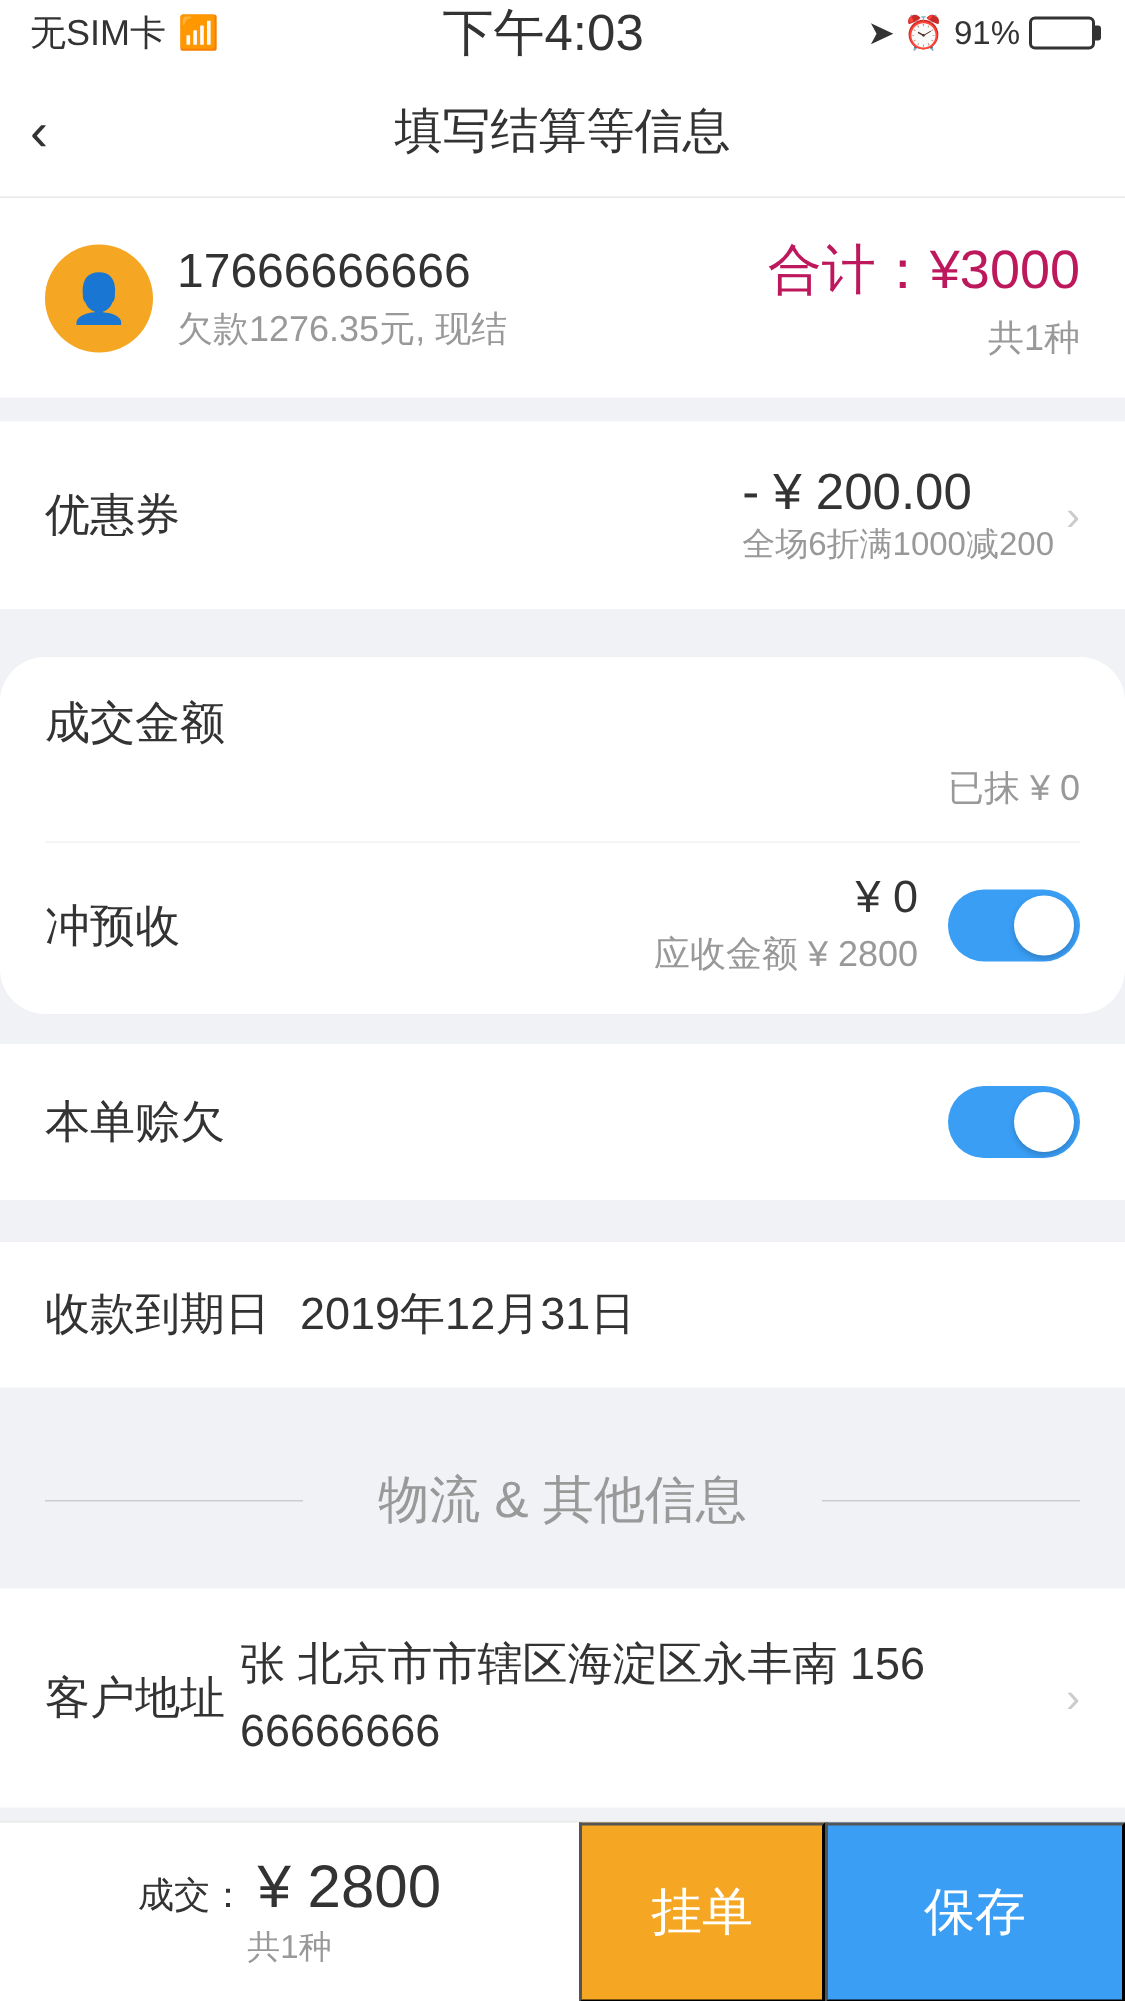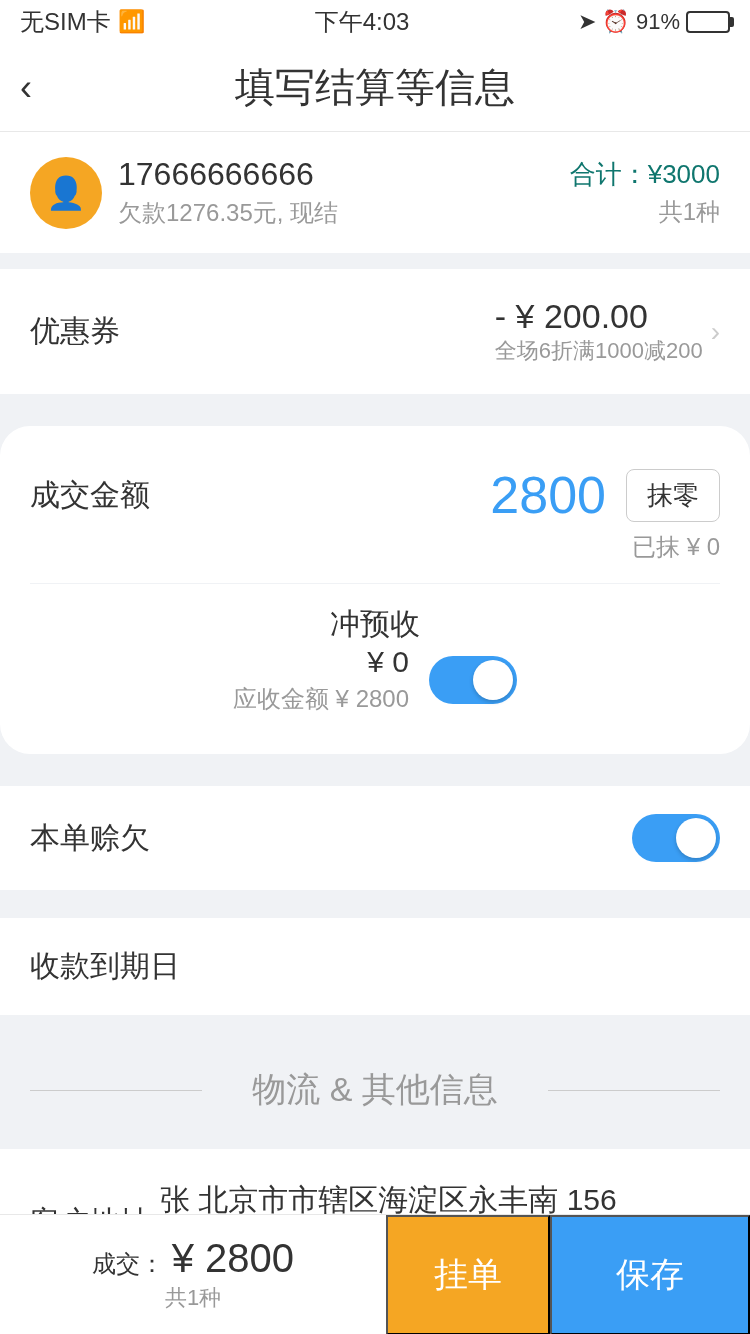--- a/index.html
+++ b/index.html
@@ -19,21 +19,21 @@
       height: 44px;
       background: #fff;
       display: flex;
       align-items: center;
       justify-content: space-between;
       padding: 0 20px;
       font-size: 24px;
       color: #333;
     }
     .status-left { display: flex; align-items: center; gap: 8px; }
-    .status-center { font-size: 24px; font-weight: 500; }
+    .status-center { font-size: 34px; font-weight: 500; }
     .status-right { display: flex; align-items: center; gap: 6px; font-size: 22px; }
     .battery-icon {
       width: 44px; height: 22px;
       border: 2px solid #333;
       border-radius: 4px;
       position: relative;
       display: inline-block;
     }
     .battery-icon::after {
       content: '';
@@ -60,21 +60,21 @@
       border-bottom: 1px solid #e8e8e8;
     }
     .nav-back {
       position: absolute;
       left: 20px;
       font-size: 36px;
       color: #333;
       cursor: pointer;
     }
     .nav-title {
-      font-size: 40px;
+      font-size: 32px;
       font-weight: 500;
       color: #333;
     }
 
     
     .content {
       padding-bottom: 120px;
     }
 
     
@@ -114,22 +114,22 @@
     }
     .customer-sub {
       font-size: 24px;
       color: #999;
       margin-top: 4px;
     }
     .customer-right {
       text-align: right;
     }
     .total-amount {
-      font-size: 26px;
-      color: #0f766e;
+      font-size: 36px;
+      color: #be185d;
       margin-left: 32px;
     }
     .total-count {
       font-size: 24px;
       color: #999;
       margin-top: 4px;
     }
 
     
     .coupon-row {
@@ -166,22 +166,22 @@
 
     
     .section-gray {
       background: #f0f2f5;
       height: 16px;
     }
 
     
     .amount-section {
       background: #fff;
-      padding: 39px 30px;
-      margin-bottom: 16px;
+      padding: 24px 30px;
+      margin-bottom: 4px;
       border-radius: 30px;
     }
     .amount-row {
       display: flex;
       align-items: center;
       justify-content: space-between;
     }
     .amount-label {
       font-size: 30px;
       color: #333;
@@ -218,21 +218,20 @@
       background: #f0f2f5;
       margin: 20px 0;
     }
 
     
     .advance-row {
       display: flex;
       align-items: center;
       justify-content: space-between;
       margin-top: 8px;
-      flex-direction: column;
     }
     .advance-label {
       font-size: 30px;
       color: #333;
     }
     .advance-right {
       display: flex;
       align-items: center;
       gap: 20px;
     }
@@ -457,24 +456,20 @@
       <span class="chevron-right">›</span>
     </div>
   </div>
 
   <div class="section-gray"></div>
 
   <div class="amount-section card">
 
     <div class="amount-row">
       <span class="amount-label">成交金额</span>
-      <div class="amount-right">
-        <span class="amount-value">2800</span>
-        <button class="round-btn">抹零</button>
-      </div>
     </div>
     <div class="amount-sub">已抹  ¥ 0</div>
 
     <div class="section-divider"></div>
 
     <div class="advance-row">
       <span class="advance-label">冲预收</span>
       <div class="advance-right">
         <div class="advance-values">
           <div class="advance-amount">¥ 0</div>
@@ -492,20 +487,21 @@
   <div class="debt-section card">
     <span class="debt-label">本单赊欠</span>
     <div class="toggle">
       <div class="toggle-knob"></div>
     </div>
   </div>
 
   <div class="duedate-section card">
     <div class="duedate-row">
       <span class="duedate-label">收款到期日</span>
+      <span class="duedate-value">2019年12月31日</span>
     </div>
   </div>
 
   <div class="section-gray"></div>
 
   <div class="logistics-divider">
     <div class="logistics-line"></div>
     <span class="logistics-text">物流 &amp; 其他信息</span>
     <div class="logistics-line"></div>
   </div>

